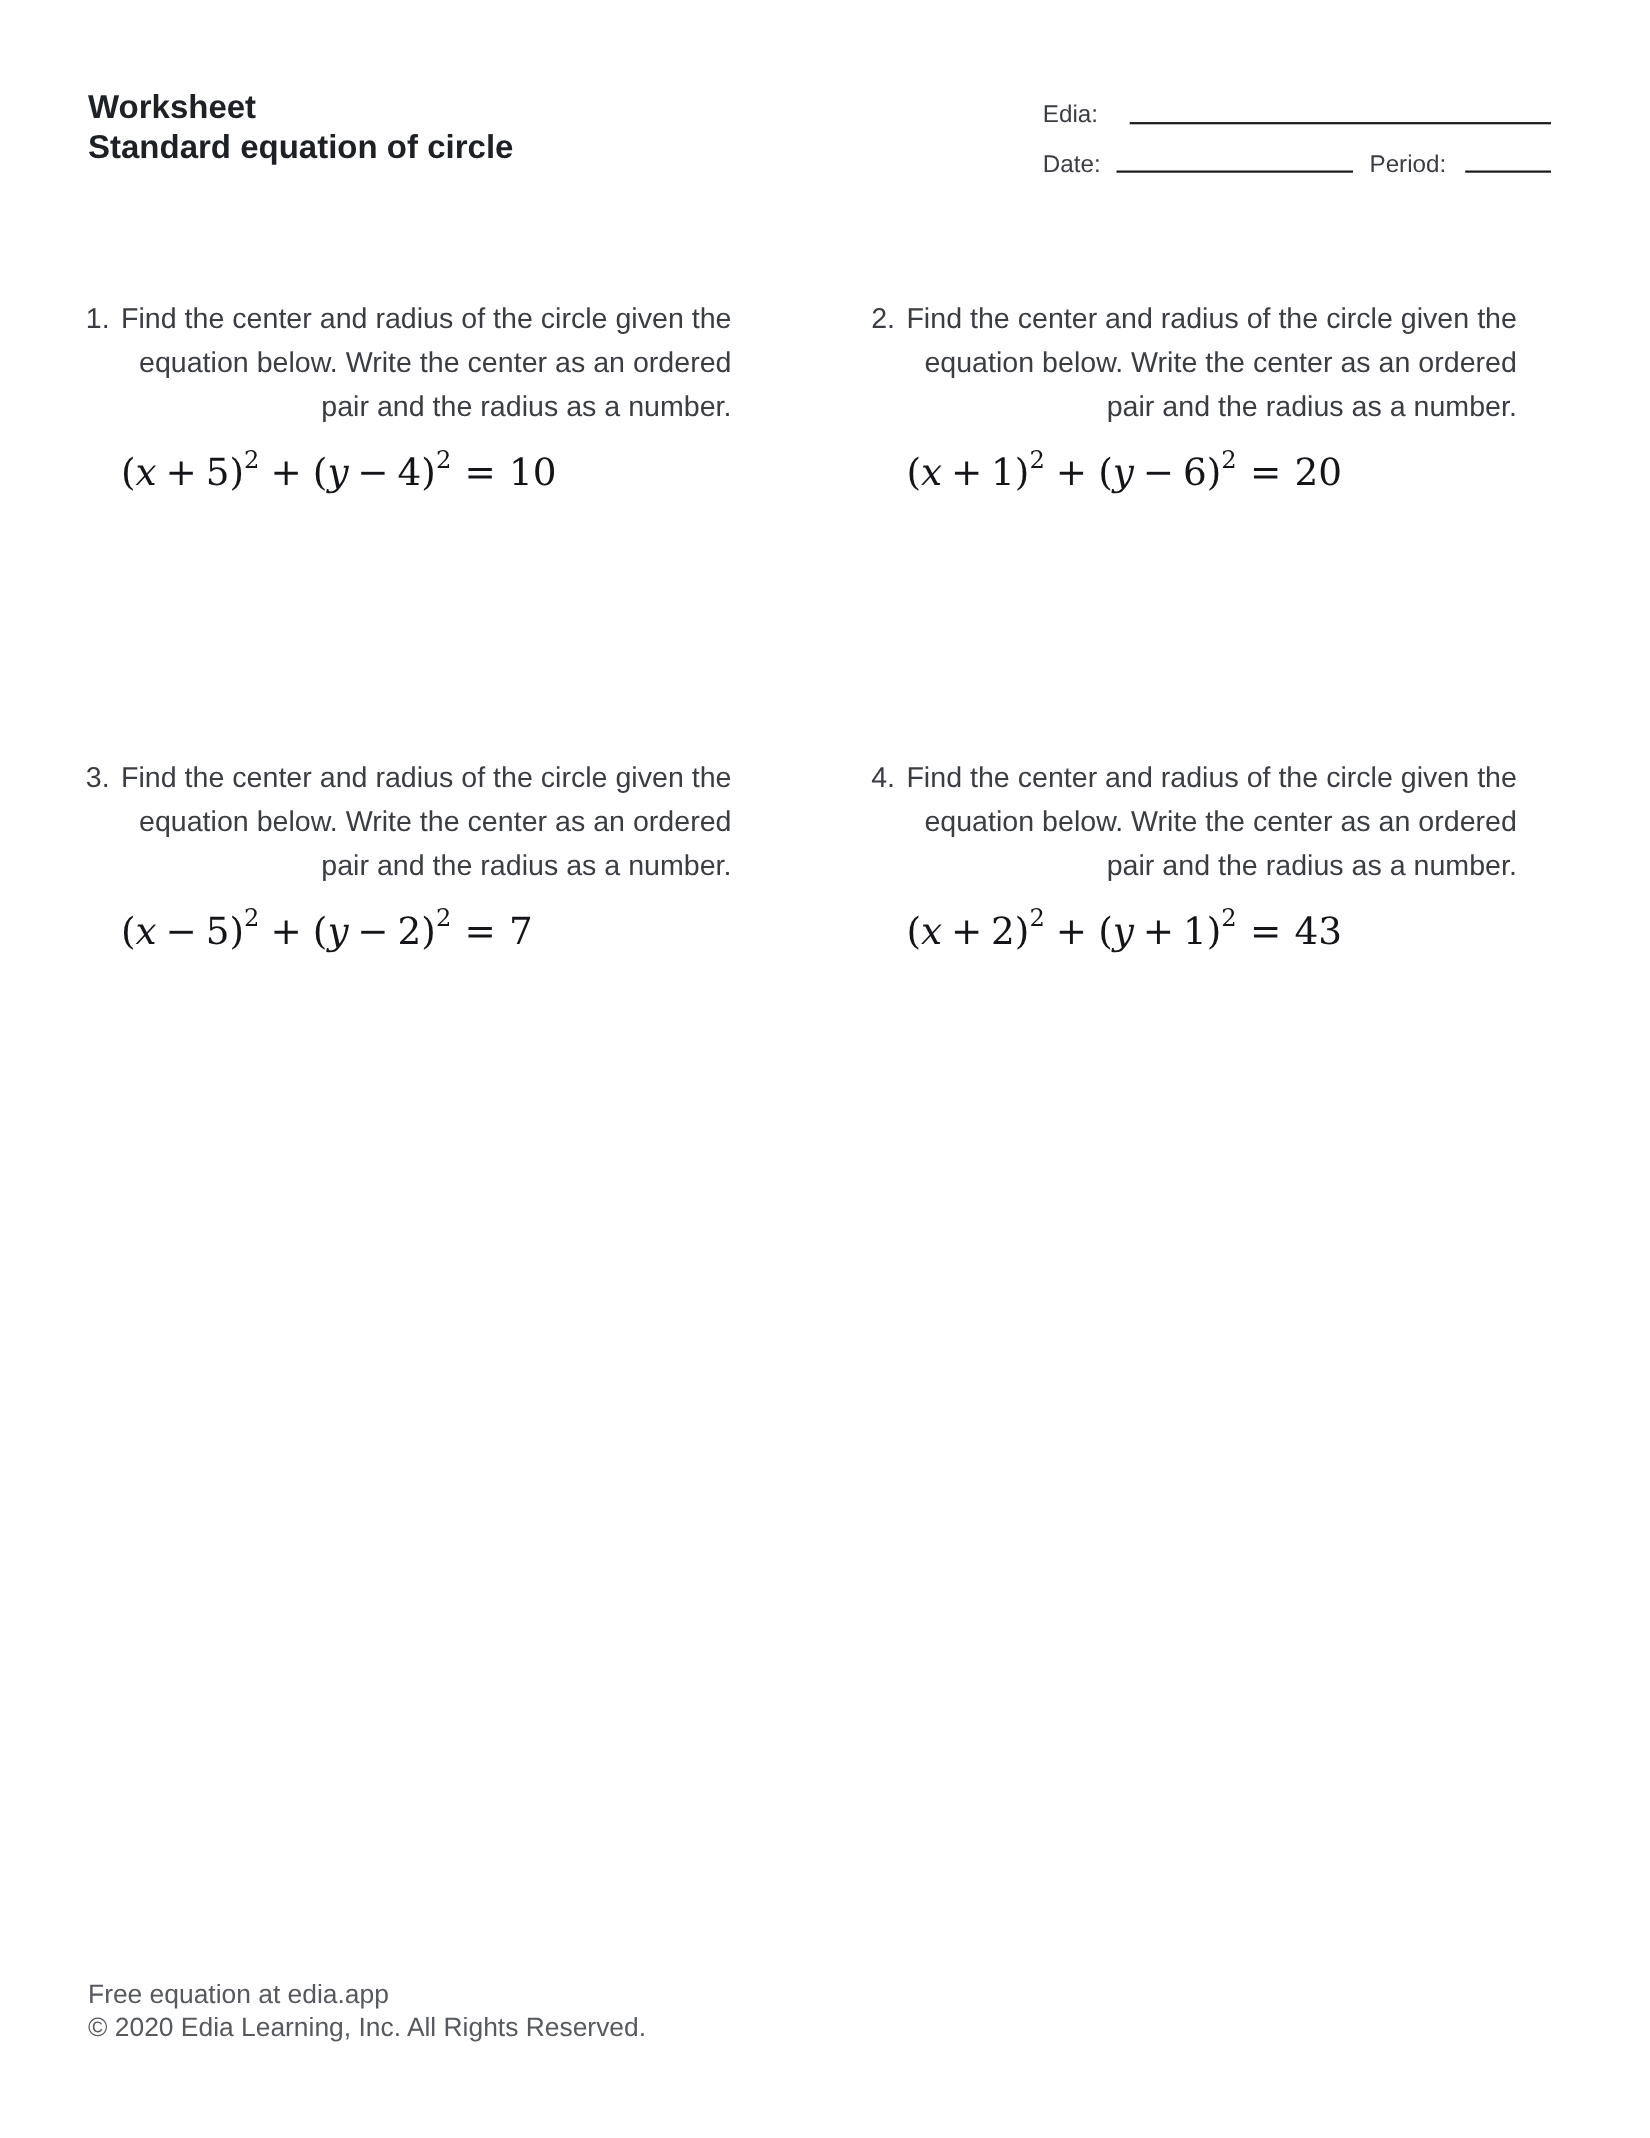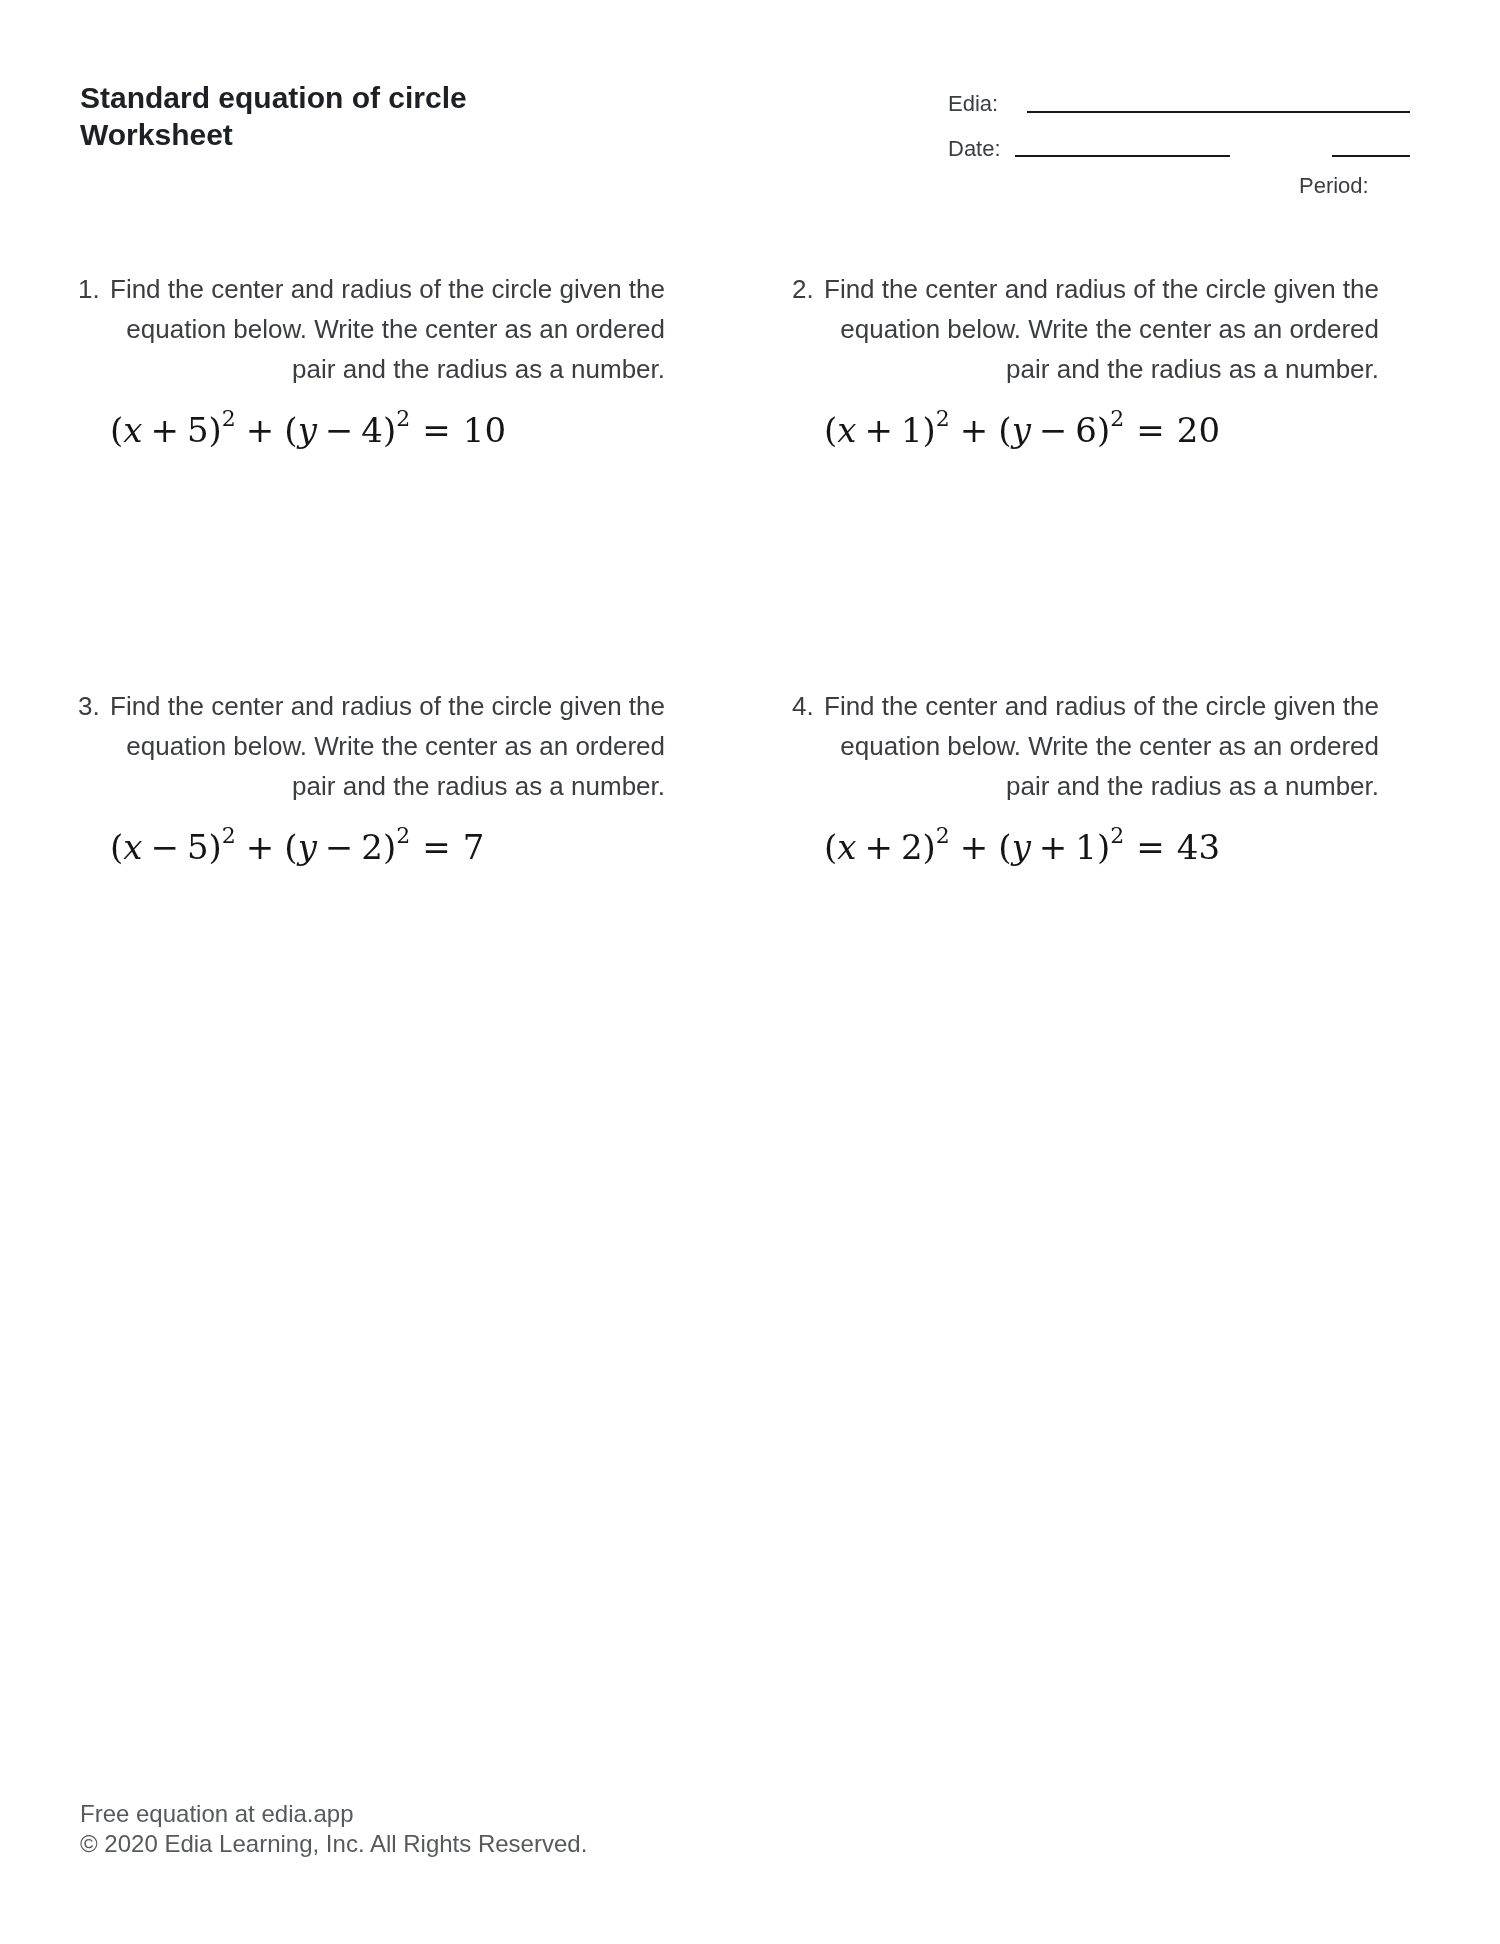--- a/index.html
+++ b/index.html
@@ -31,21 +31,21 @@
     color:var(--body-color);
   }
   .write-line{
     position:absolute;height:0;
     border-bottom:2px solid var(--line-color);
   }
   .name-label{left:948px;top:91px;}
   .name-line{left:1027px;top:111px;width:383px;}
   .date-label{left:948px;top:136px;}
   .date-line{left:1015px;top:155px;width:215px;}
-  .period-label{left:1299px;top:136px;margin-top:37px;}
+  .period-label{left:1245px;top:136px;}
   .period-line{left:1332px;top:155px;width:78px;}
   
   .problem{position:absolute;width:660px;}
   .problem.p1{left:78px;top:269px;}
   .problem.p2{left:792px;top:269px;}
   .problem.p3{left:78px;top:686px;}
   .problem.p4{left:792px;top:686px;}
   .prompt{
     display:flex;
     font-size:26px;line-height:40px;
@@ -75,22 +75,22 @@
     font-size:24px;line-height:30px;
     color:var(--footer-color);
   }
 </style>
 </head>
 <body>
 
 <div class="page">
 
   <header class="title-block">
+    <div>Worksheet</div>
     <div>Standard equation of circle</div>
-    <div>Worksheet</div>
   </header>
 
   <span class="field-label name-label">Edia:</span>
   <span class="write-line name-line"></span>
   <span class="field-label date-label">Date:</span>
   <span class="write-line date-line"></span>
   <span class="field-label period-label">Period:</span>
   <span class="write-line period-line"></span>
 
   <section class="problem p1">

